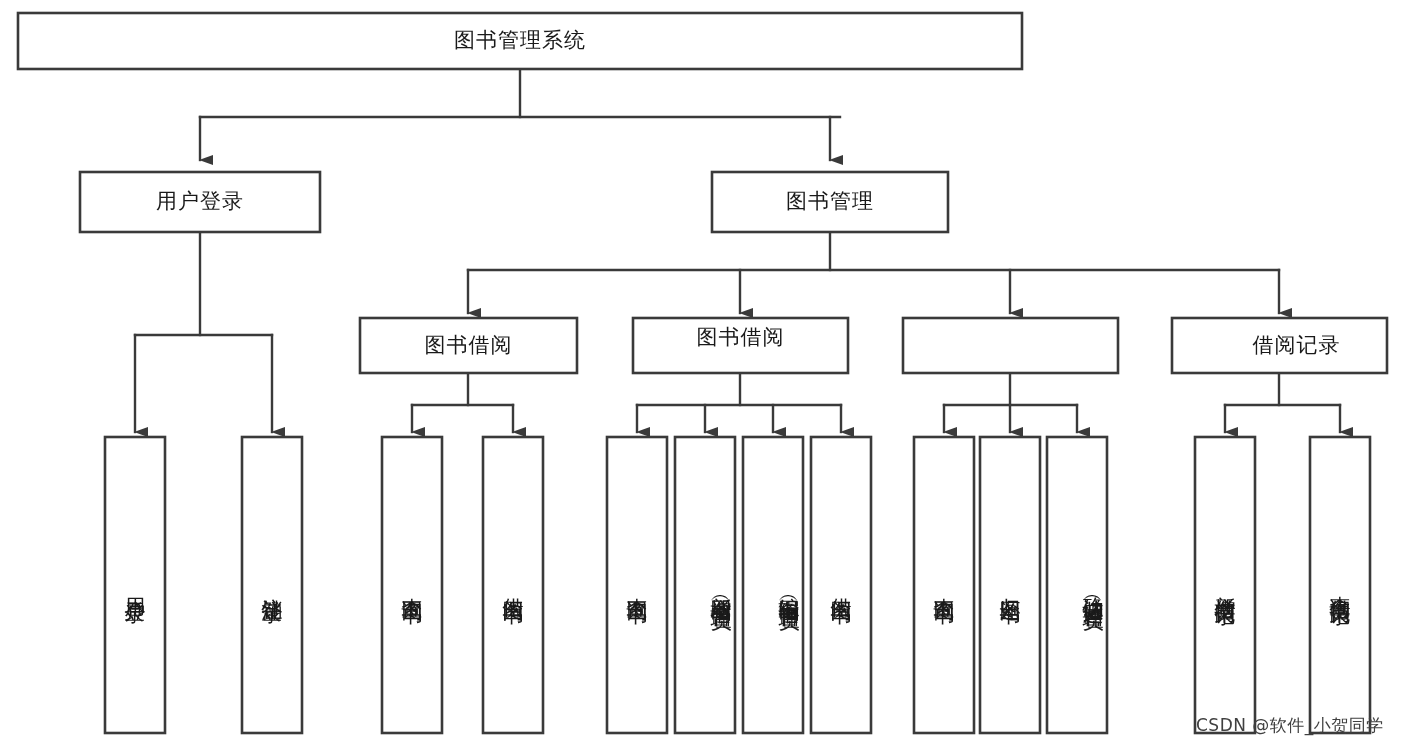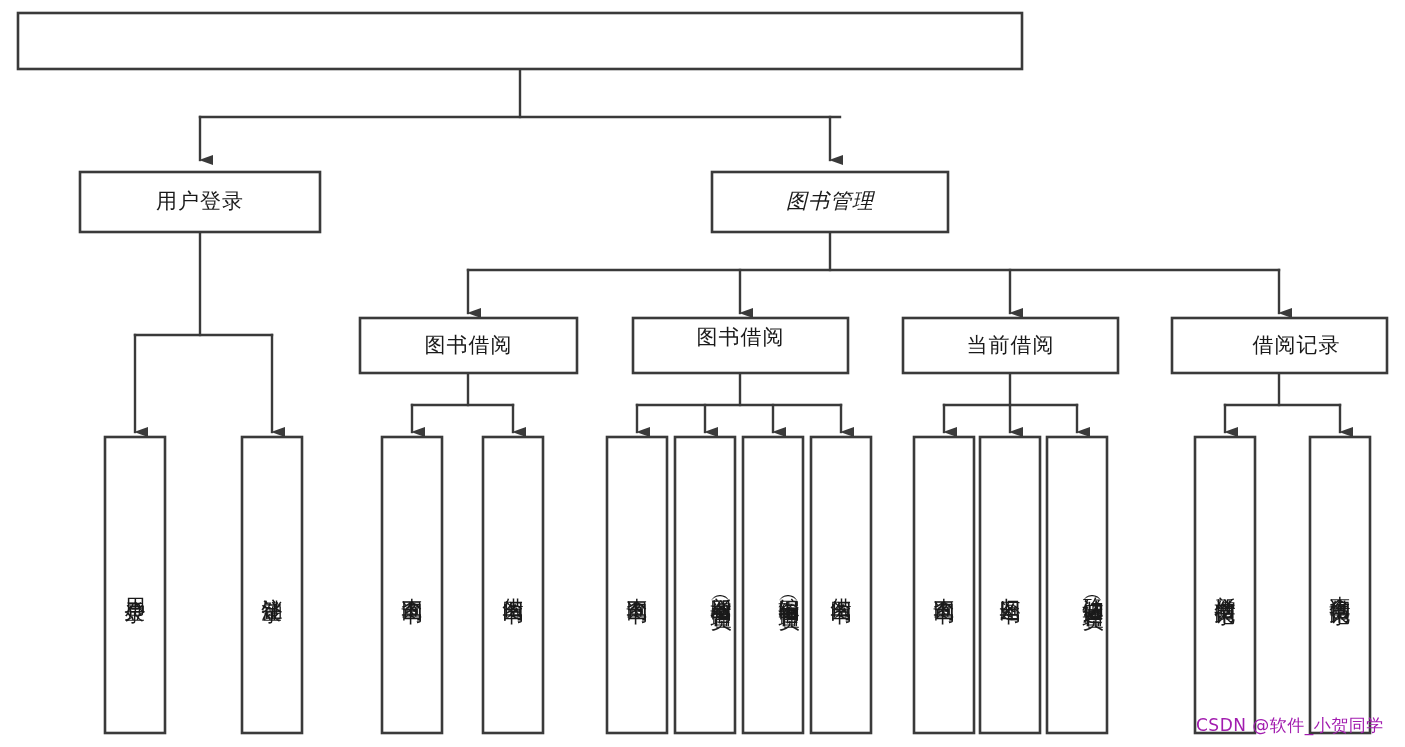--- a/index.html
+++ b/index.html
@@ -31,21 +31,21 @@
     font-size:21px;letter-spacing:2px;
     color:#1a1a1a;
     writing-mode:vertical-rl;
     text-orientation:upright;
     user-select:none;
     text-align:center;
   }
   .watermark{
     position:absolute;
     font-size:17px;
-    color:#a21caf;
+    color:#404040;
     letter-spacing:.5px;
     white-space:nowrap;
     user-select:none;
   }
 </style>
 </head>
 <body>
 
 <div id="diagram-root">
 
@@ -123,30 +123,30 @@
 
       <rect class="node-rect" x="914" y="437" width="60" height="296"></rect>
       <rect class="node-rect" x="980" y="437" width="60" height="296"></rect>
       <rect class="node-rect" x="1047" y="437" width="60" height="296"></rect>
 
       <rect class="node-rect" x="1195" y="437" width="60" height="296"></rect>
       <rect class="node-rect" x="1310" y="437" width="60" height="296"></rect>
     </g>
   </svg>
 
+  <div class="lbl-h" style="left:18px;top:13px;width:1004px;height:56px;">图书管理系统</div>
 
   <div class="lbl-h" style="left:80px;top:172px;width:240px;height:60px;">用户登录</div>
 
-  <div class="lbl-h" style="left:712px;top:172px;width:236px;height:60px;font-style:italic;">图书管理</div>
+  <div class="lbl-h" style="left:712px;top:172px;width:236px;height:60px;">图书管理</div>
 
   <div class="lbl-h" style="left:360px;top:318px;width:217px;height:55px;">图书借阅</div>
 
   <div class="lbl-h" style="left:633px;top:318px;width:215px;height:39px;">图书借阅</div>
 
-  <div class="lbl-h" style="left:903px;top:318px;width:215px;height:55px;">当前借阅</div>
 
   <div class="lbl-h" style="left:1172px;top:318px;width:249px;height:55px;">借阅记录</div>
 
   <div class="lbl-v" style="left:105px;top:437px;width:60px;height:296px;">用户登录</div>
 
   <div class="lbl-v" style="left:242px;top:437px;width:60px;height:296px;">注销登录</div>
 
   <div class="lbl-v" style="left:382px;top:437px;width:60px;height:296px;">查询图书</div>
 
   <div class="lbl-v" style="left:483px;top:437px;width:60px;height:296px;">借阅图书</div>

